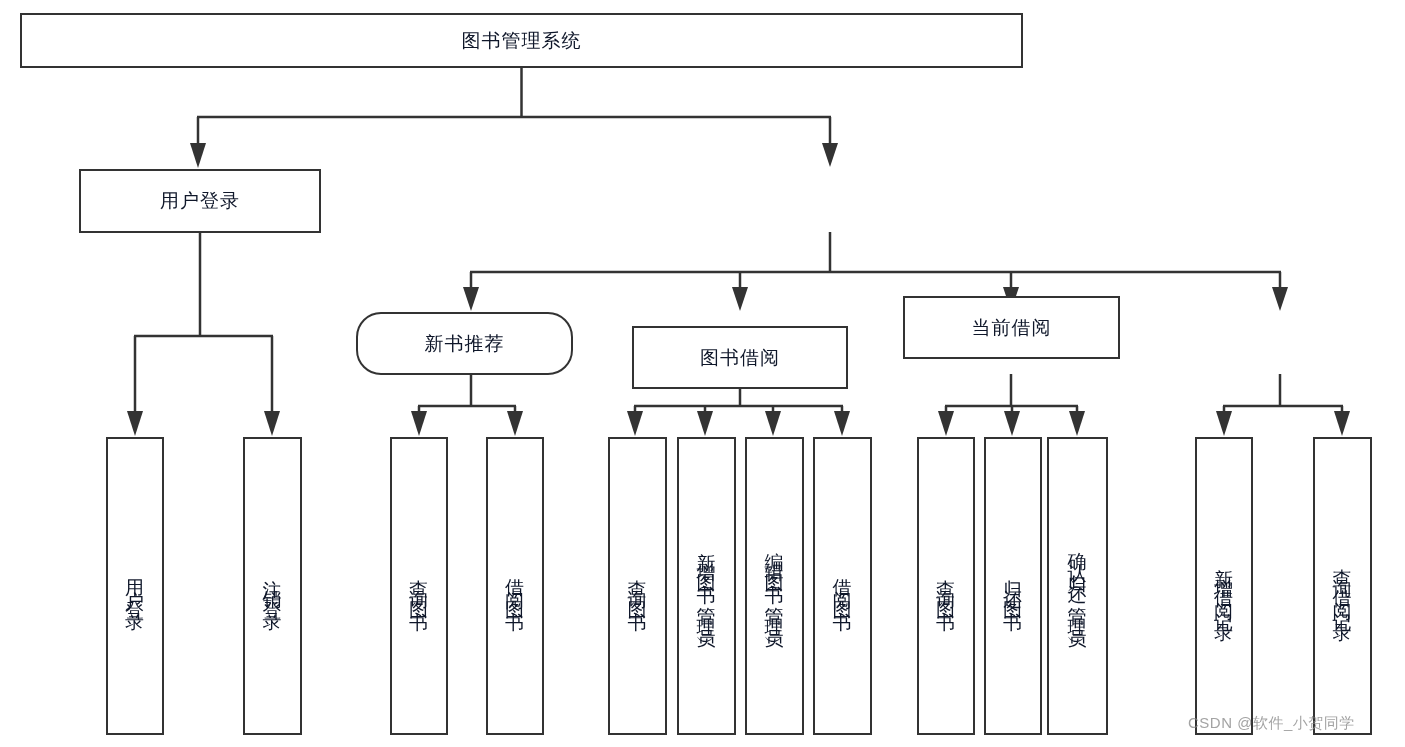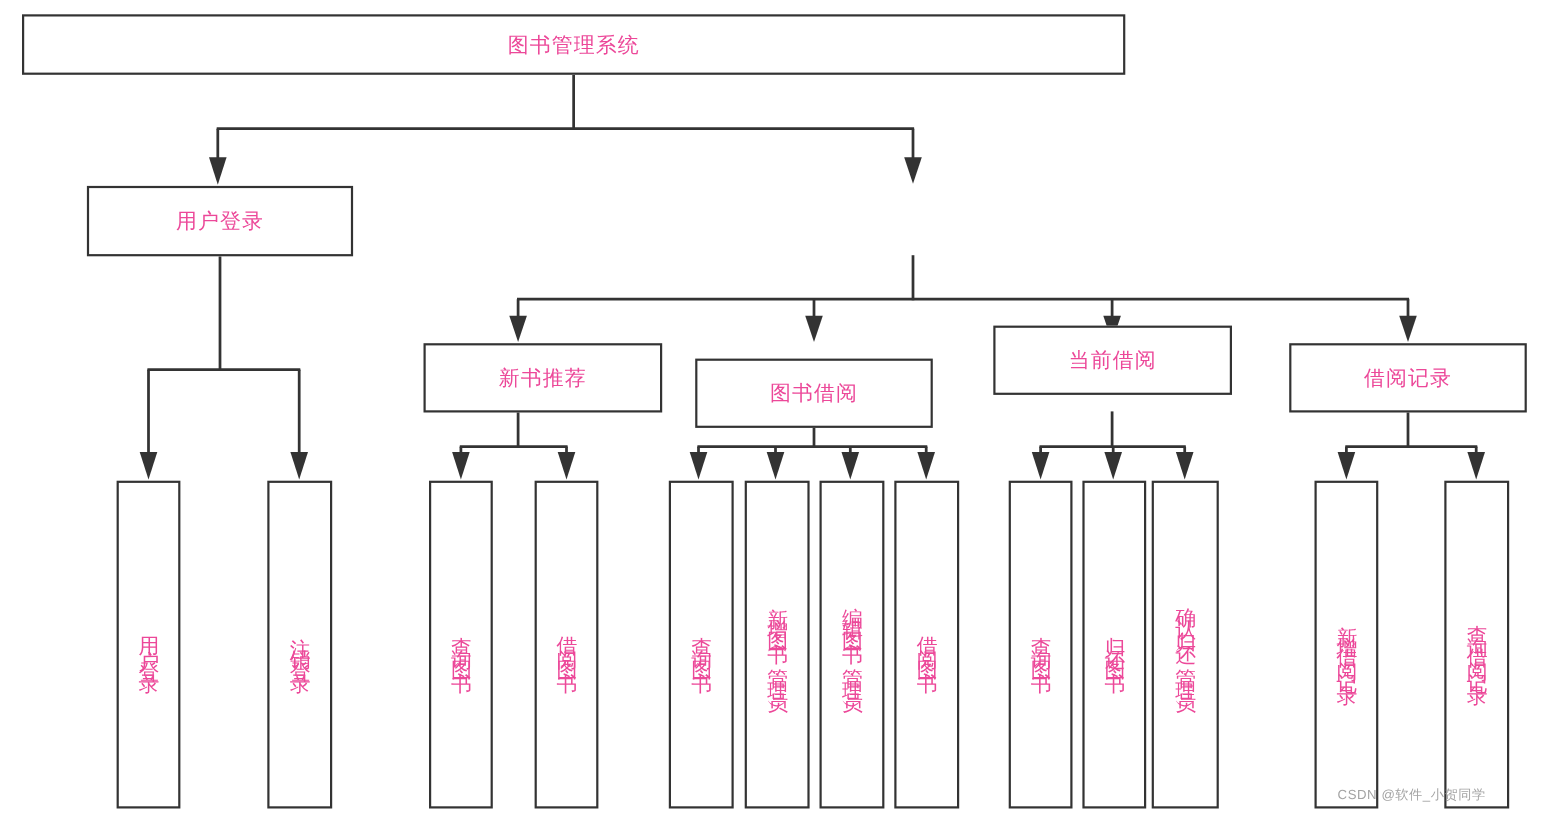--- a/index.html
+++ b/index.html
@@ -6,30 +6,30 @@
   .canvas{
     position:relative;width:1405px;height:747px;background:#ffffff;
     font-family:"Liberation Sans",sans-serif;color:#333;overflow:hidden;
   }
   .connectors{position:absolute;left:0;top:0;pointer-events:none;}
   .connectors line{stroke:#333333;stroke-width:2.5;}
   .connectors polygon{fill:#333333;}
   .node{
     position:absolute;box-sizing:border-box;border:2.5px solid #333333;background:#ffffff;
     display:flex;align-items:center;justify-content:center;
-    font-size:19px;color:#ec4899;
+    font-size:19px;color:#0f172a;
   }
   .node-h span{white-space:nowrap;letter-spacing:1px;}
   .node-v span{
     writing-mode:vertical-rl;text-orientation:mixed;
     letter-spacing:11px;line-height:19px;white-space:nowrap;
   }
   .watermark{
     position:absolute;left:1188px;top:714px;z-index:10;
-    font-size:12px;color:rgba(140,140,140,0.8);letter-spacing:0.5px;white-space:nowrap;margin-left:28px;
+    font-size:15px;color:rgba(140,140,140,0.8);letter-spacing:0.5px;white-space:nowrap;
   }
 </style>
 </head>
 <body>
 
 <div class="canvas">
 
   <svg class="connectors" width="1405" height="747" viewBox="0 0 1405 747">
 
     <g>
@@ -107,31 +107,28 @@
   </svg>
 
   <div class="node node-h" style="left:20px;top:13px;width:1003px;height:55px;">
     <span>图书管理系统</span>
   </div>
 
   <div class="node node-h" style="left:79px;top:169px;width:242px;height:64px;">
     <span>用户登录</span>
   </div>
 
-  <div class="node node-h" style="left:385px;top:312px;width:217px;height:63px;">
+  <div class="node node-h" style="left:356px;top:312px;width:217px;height:63px;border-radius:25px;">
     <span>新书推荐</span>
   </div>
   <div class="node node-h" style="left:632px;top:326px;width:216px;height:63px;">
     <span>图书借阅</span>
   </div>
   <div class="node node-h" style="left:903px;top:296px;width:217px;height:63px;">
     <span>当前借阅</span>
-  </div>
-  <div class="node node-h" style="left:1172px;top:312px;width:216px;height:63px;">
-    <span>借阅记录</span>
   </div>
 
   <div class="node node-v" style="left:106px;top:437px;width:58px;height:298px;">
     <span>用户登录</span>
   </div>
   <div class="node node-v" style="left:243px;top:437px;width:59px;height:298px;">
     <span>注销登录</span>
   </div>
 
   <div class="node node-v" style="left:390px;top:437px;width:58px;height:298px;">

